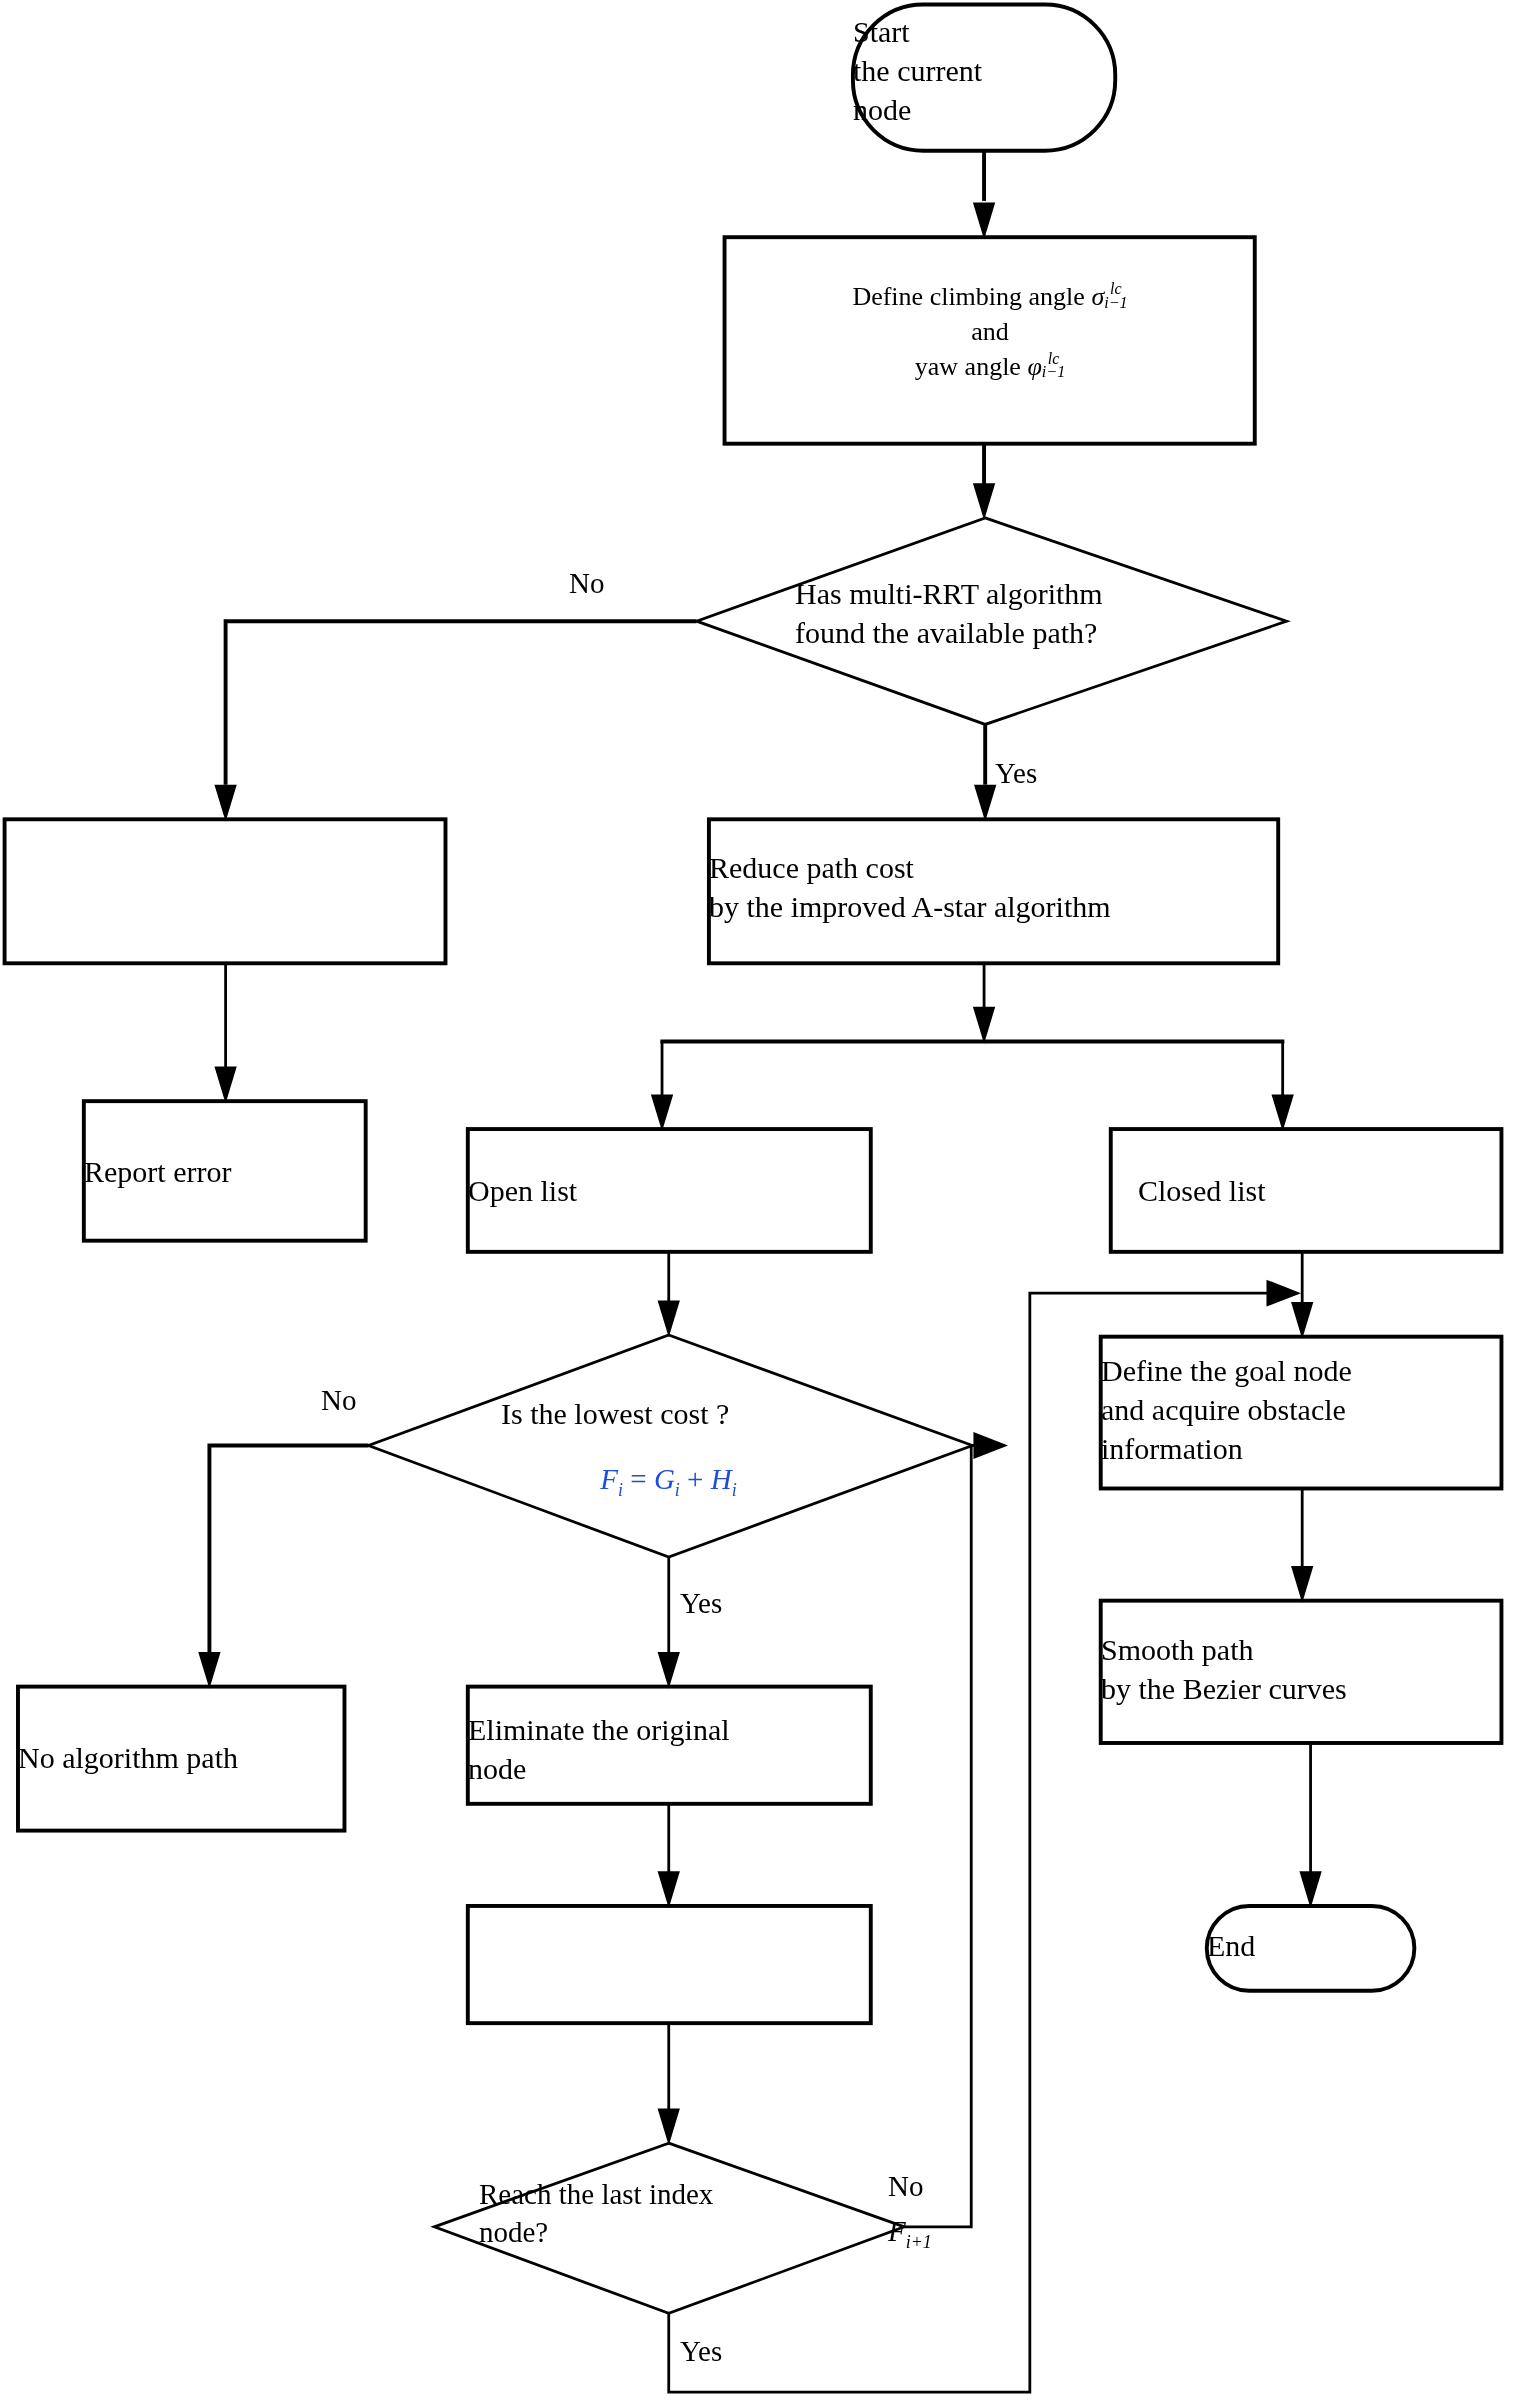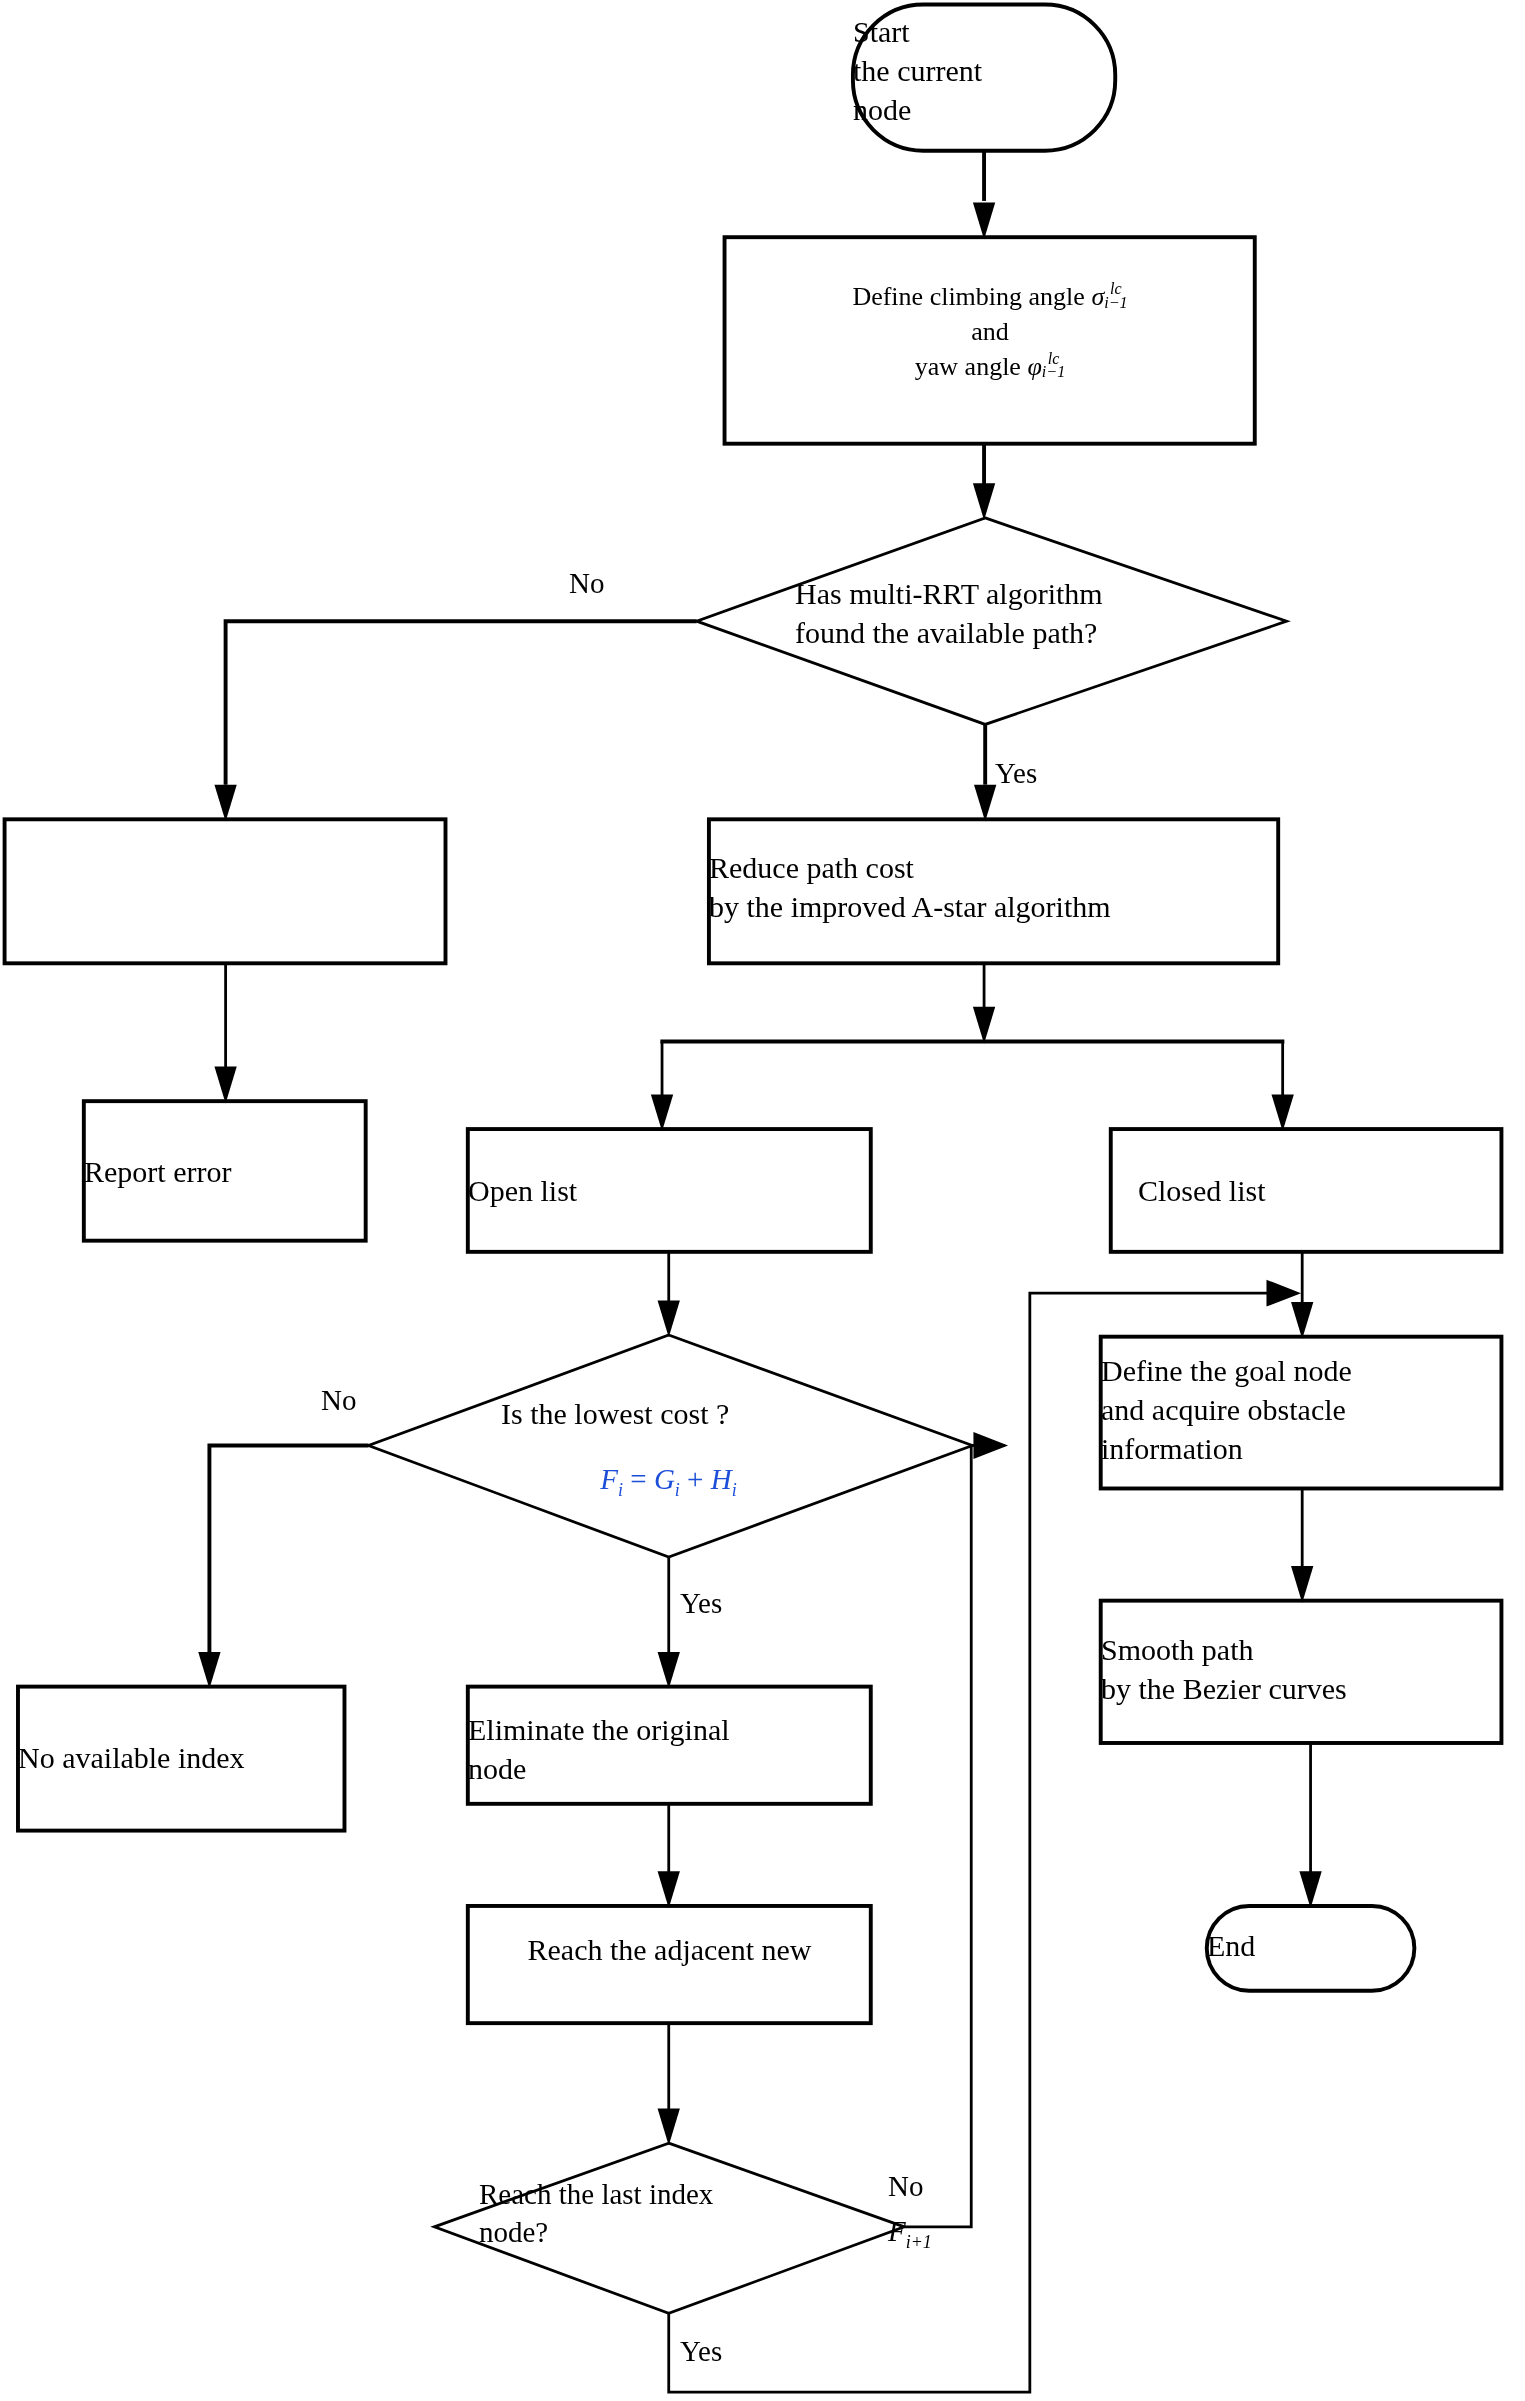--- a/index.html
+++ b/index.html
@@ -169,27 +169,26 @@
 
   <div class="lbl" style="left:468px;top:1171px;width:403px;">Open list</div>
 
   <div class="lbl" style="left:1138px;top:1171px;width:391px;">Closed list</div>
 
   <div class="lbl" style="left:501px;top:1394px;width:335px;">Is the lowest cost ?</div>
   <div style="position:absolute;left:501px;top:1451px;width:335px;text-align:center;color:#1d4ed8;font-size:29px;white-space:nowrap;margin-top:12px;">
     <i class="mv">F</i><sub class="sm">i</sub><span> = </span><i class="mv">G</i><sub class="sm">i</sub><span> + </span><i class="mv">H</i><sub class="sm">i</sub>
   </div>
 
-  <div class="lbl" style="left:18px;top:1738px;width:327px;">No available index</div>
+  <div class="lbl" style="left:18px;top:1738px;width:327px;">No algorithm path</div>
 
   <div class="lbl" style="left:468px;top:1710px;width:403px;">Eliminate the original
 node</div>
 
   <div style="position:absolute;left:468px;top:1930px;width:403px;text-align:center;color:#000;font-size:30px;line-height:1.30;">
-    <div class="nowrapline">Reach the adjacent new</div>
   </div>
 
   <div class="lbl" style="left:479px;top:2176px;width:380px;font-size:29px;">Reach the last index
 node?</div>
 
   <div class="lbl" style="left:1101px;top:1630px;width:401px;">Smooth path
 by the Bezier curves</div>
 
   <div class="lbl" style="left:1101px;top:1351px;width:401px;">Define the goal node
 and acquire obstacle

